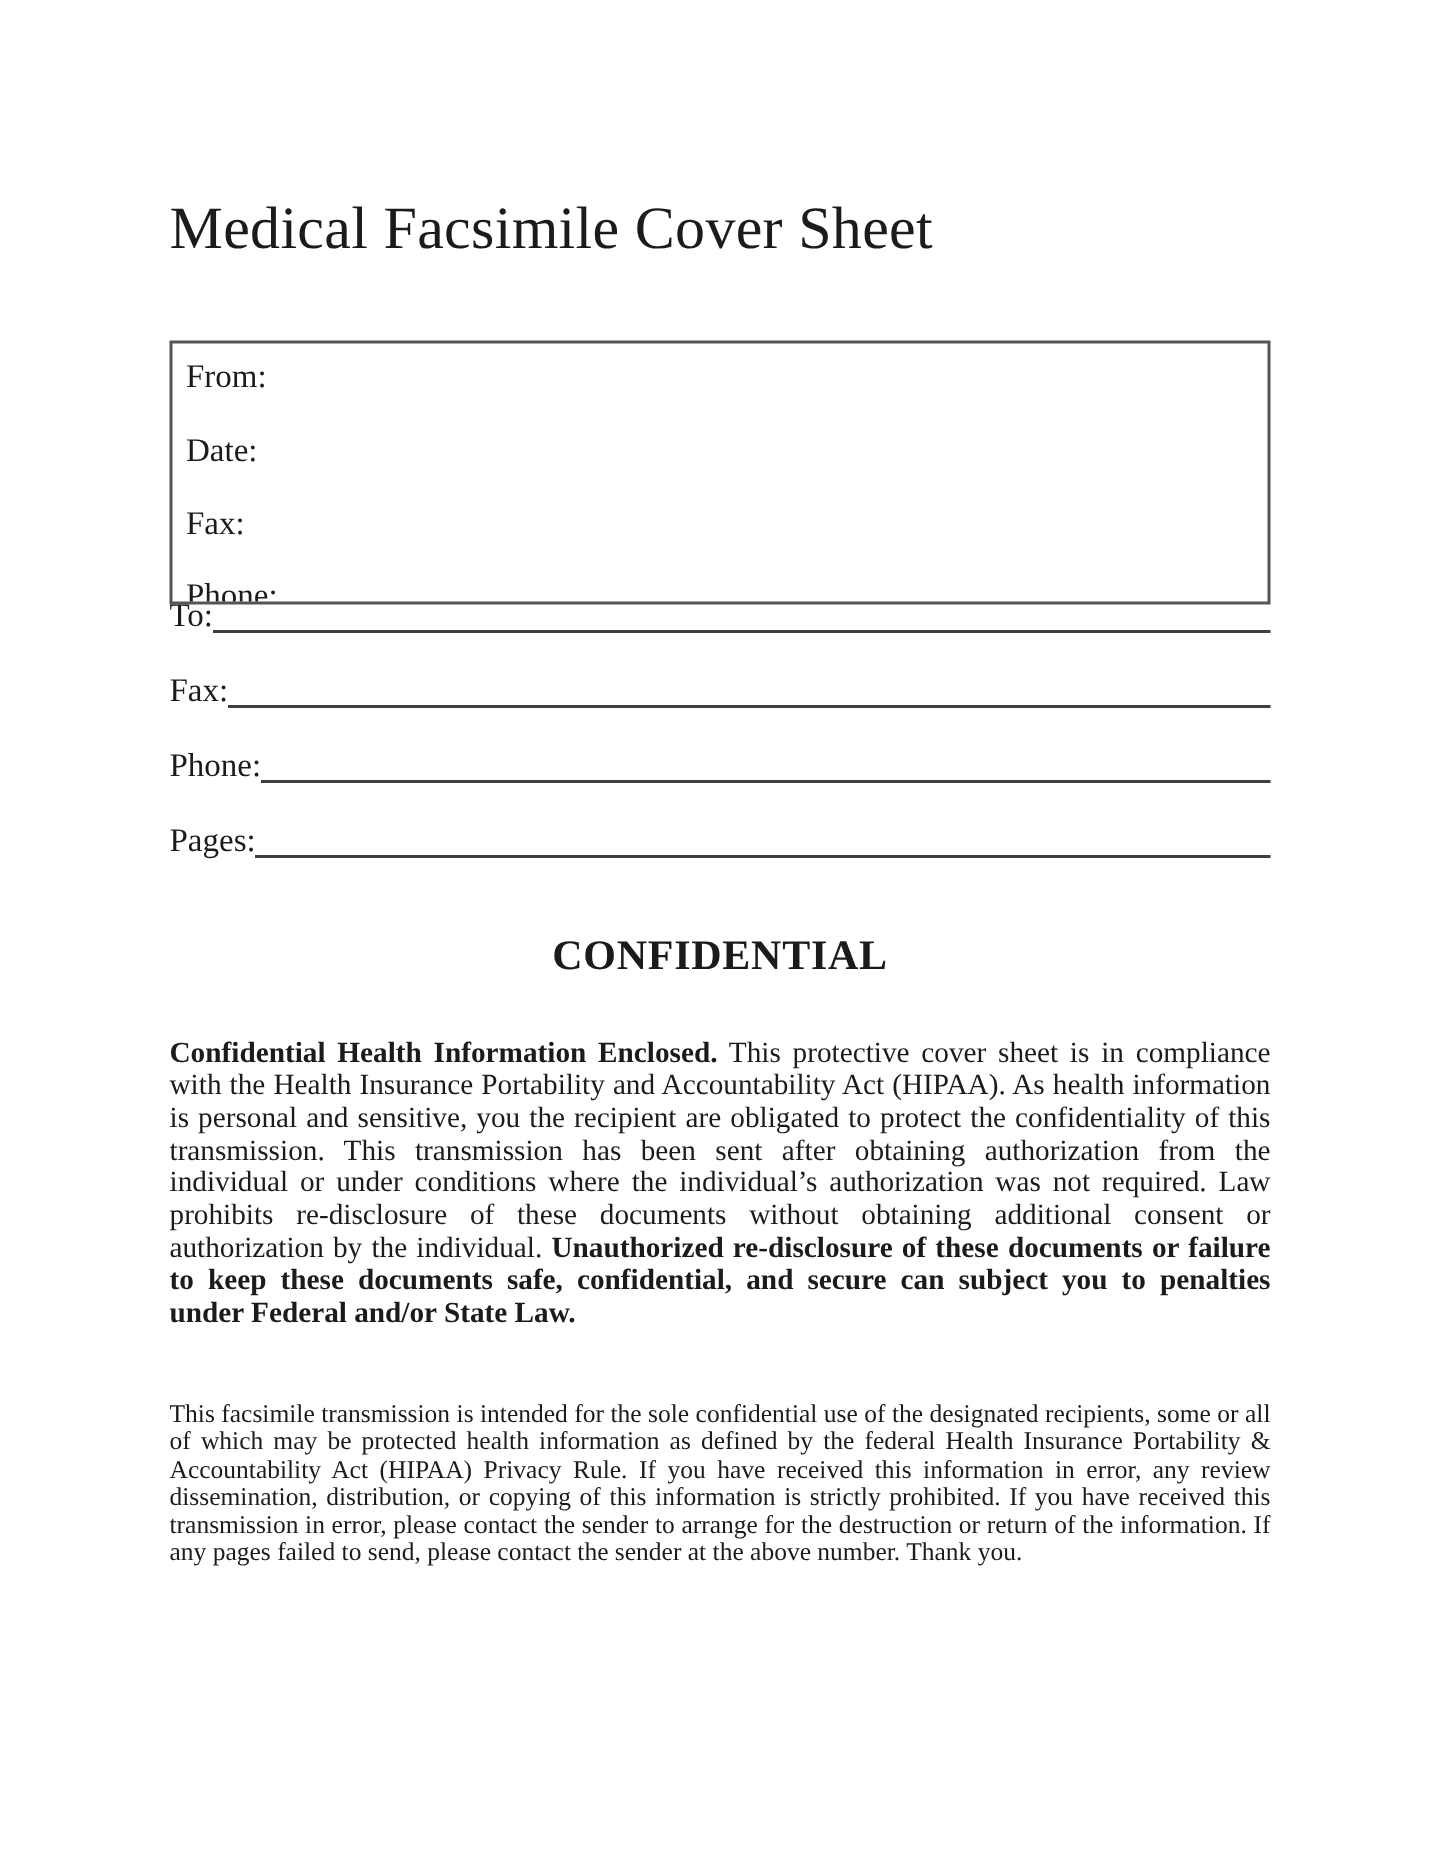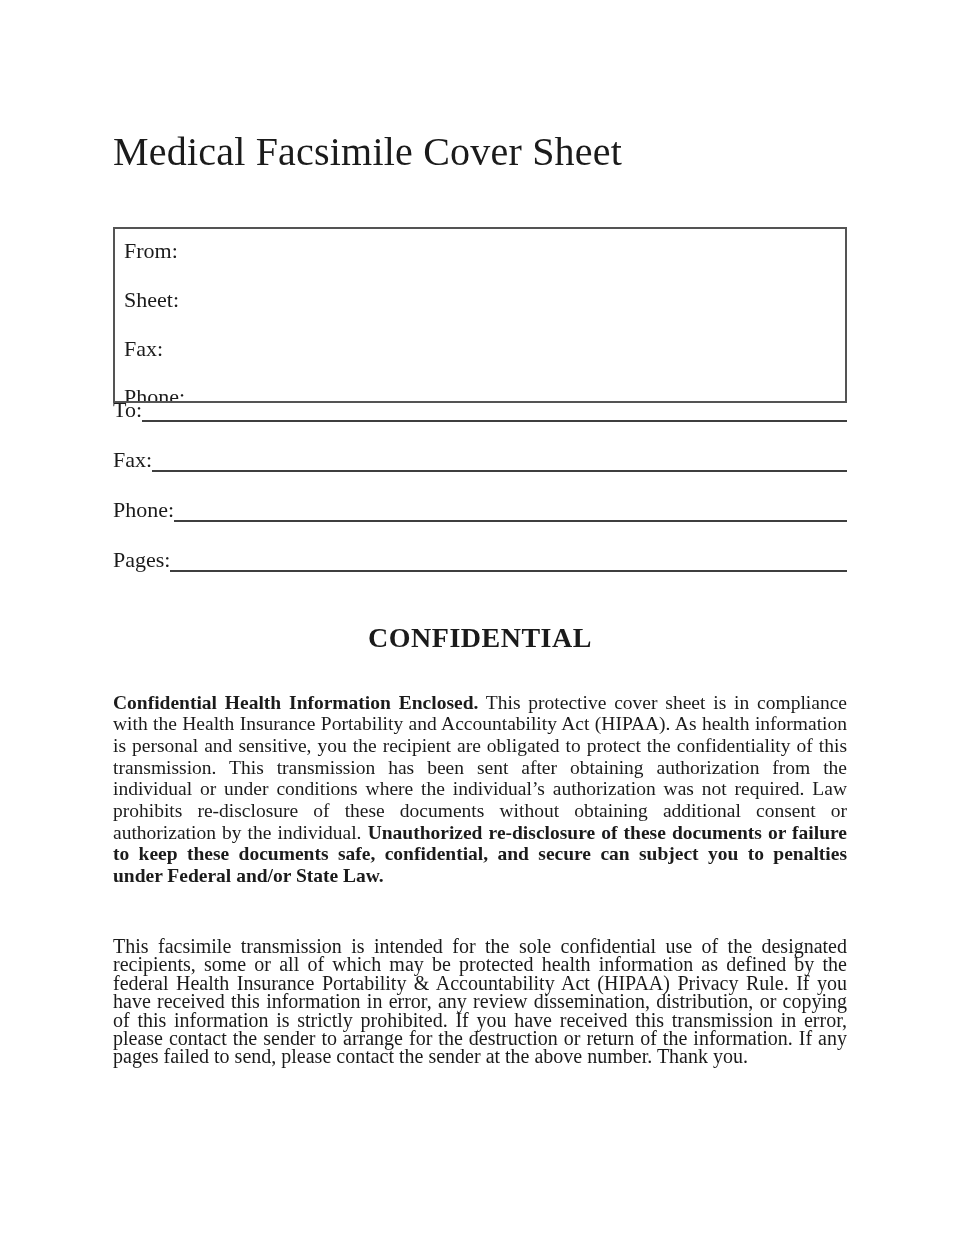--- a/index.html
+++ b/index.html
@@ -84,35 +84,35 @@
     width:734px;
     font-size:19.5px;
     line-height:21.7px;
     text-align:justify;
   }
   .hipaa-notice .b{font-weight:bold;}
   .disclaimer{
     position:absolute;
     left:113px;top:917px;
     width:734px;
-    font-size:20px;
+    font-size:17px;
     line-height:18.4px;
     text-align:justify;
   }
 </style>
 </head>
 <body>
 
 <div class="page">
 
   <h1 class="doc-title">Medical Facsimile Cover Sheet</h1>
 
   <div class="sender-box">
     <div class="sender-field">From:</div>
-    <div class="sender-field">Sheet:</div>
+    <div class="sender-field">Date:</div>
     <div class="sender-field">Fax:</div>
     <div class="sender-field">Phone:</div>
   </div>
 
   <div class="recipient-rows">
     <div class="rrow">
       <span class="rlabel">To:</span>
       <span class="fill"></span>
     </div>
     <div class="rrow">

